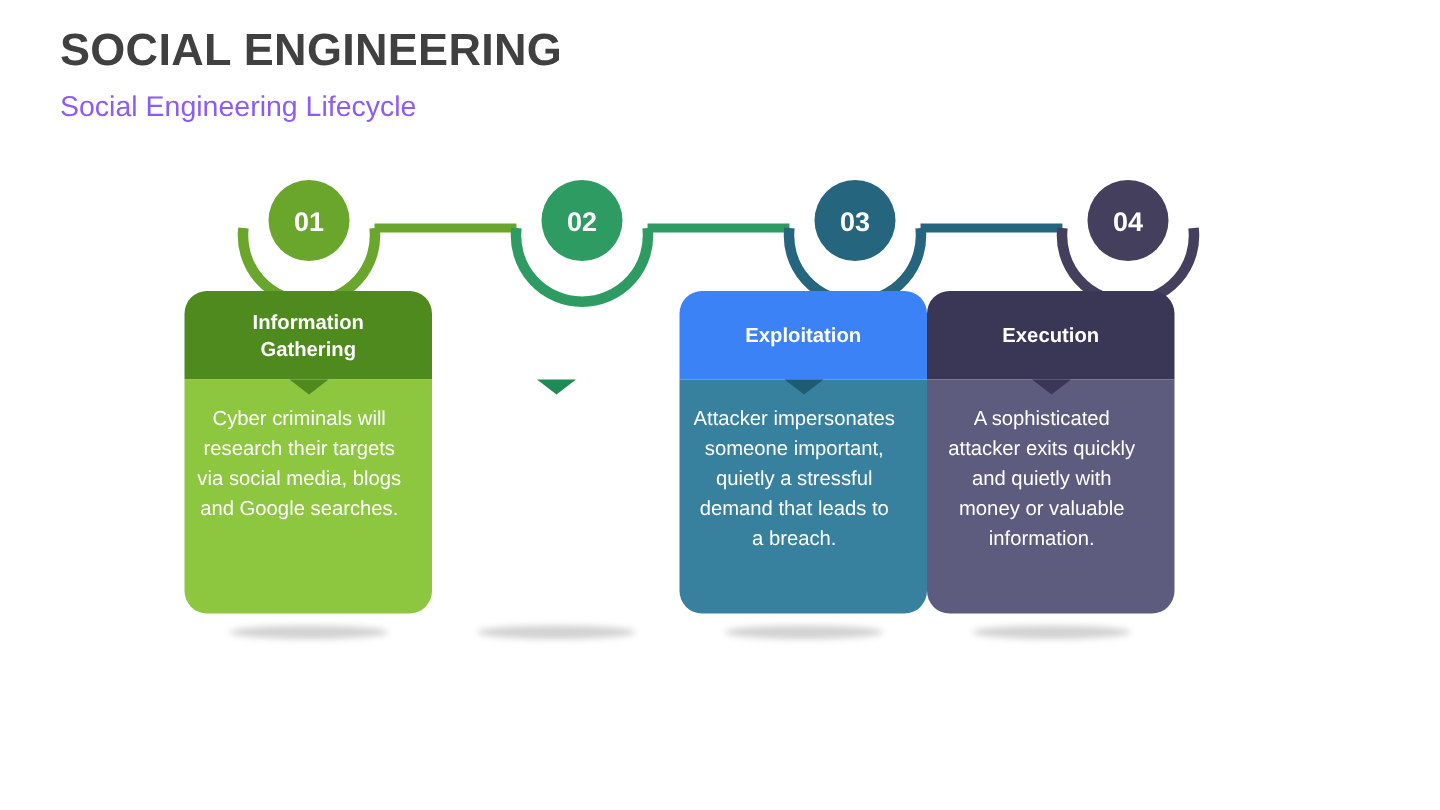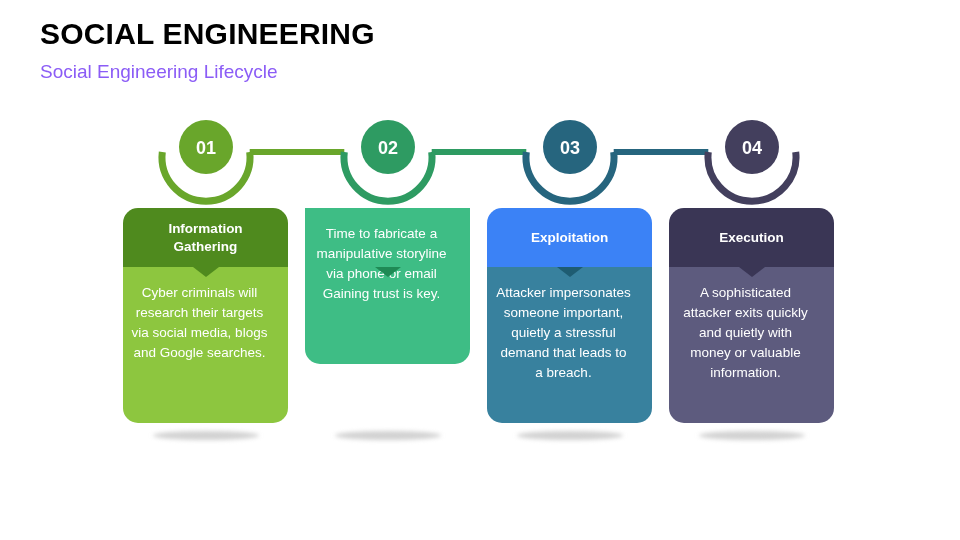--- a/index.html
+++ b/index.html
@@ -8,21 +8,21 @@
     position: relative;
     background: #ffffff;
     font-family: "Liberation Sans", sans-serif;
     overflow: hidden;
   }
   .slide-title {
     position: absolute;
     left: 40px; top: 17px;
     font-size: 30px;
     font-weight: 700;
-    color: #000000;
+    color: #404040;
     letter-spacing: 0.2px;
   }
   .slide-subtitle {
     position: absolute;
     left: 40px; top: 61px;
     font-size: 19px;
     font-weight: 400;
     color: #8b5cf6;
   }
   .timeline-svg {
@@ -32,23 +32,22 @@
   }
   .timeline-svg text {
     font-family: "Liberation Sans", sans-serif;
     font-weight: 700;
     font-size: 18px;
     fill: #ffffff;
     text-anchor: middle;
   }
   .cards {
     position: absolute;
-    left: 123px; top: 208px;
+    left: 123px; top: 194px;
     display: flex;
-    gap: 17px;
     justify-content: space-between;
   }
   .card {
     position: relative;
     width: 165px;
     height: 215px;
     border-radius: 15px;
   }
   .card-header {
     height: 59px;
@@ -132,23 +131,20 @@
     </div>
     <div class="chevron" data-bind-style="border-top-color:steps.0.header_color" style="border-top-color: rgb(79, 138, 30);"></div>
     <div class="card-body" data-bind-style="background-color:steps.0.body_color" style="background-color: rgb(141, 198, 63);">
       <span data-bind="steps.0.description">Cyber criminals will research their targets via social media, blogs and Google searches.</span>
     </div>
     <div class="card-shadow"></div>
   </div>
 
   <div class="card">
     <div class="chevron" data-bind-style="border-top-color:steps.1.header_color" style="border-top-color: rgb(31, 138, 85);"></div>
-    <div class="card-body" data-bind-style="background-color:steps.1.body_color" style="background-color: rgb(62, 189, 133);">
-      <span data-bind="steps.1.description">Time to fabricate a manipulative storyline via phone or email Gaining trust is key.</span>
-    </div>
     <div class="card-shadow"></div>
   </div>
 
   <div class="card">
     <div class="card-header" data-bind-style="background-color:steps.2.header_color" style="background-color: #3b82f6;">
       <span data-bind="steps.2.title">Exploitation</span>
     </div>
     <div class="chevron" data-bind-style="border-top-color:steps.2.header_color" style="border-top-color: rgb(30, 92, 114);"></div>
     <div class="card-body" data-bind-style="background-color:steps.2.body_color" style="background-color: rgb(56, 129, 158);">
       <span data-bind="steps.2.description">Attacker impersonates someone important, quietly a stressful demand that leads to a breach.</span>

